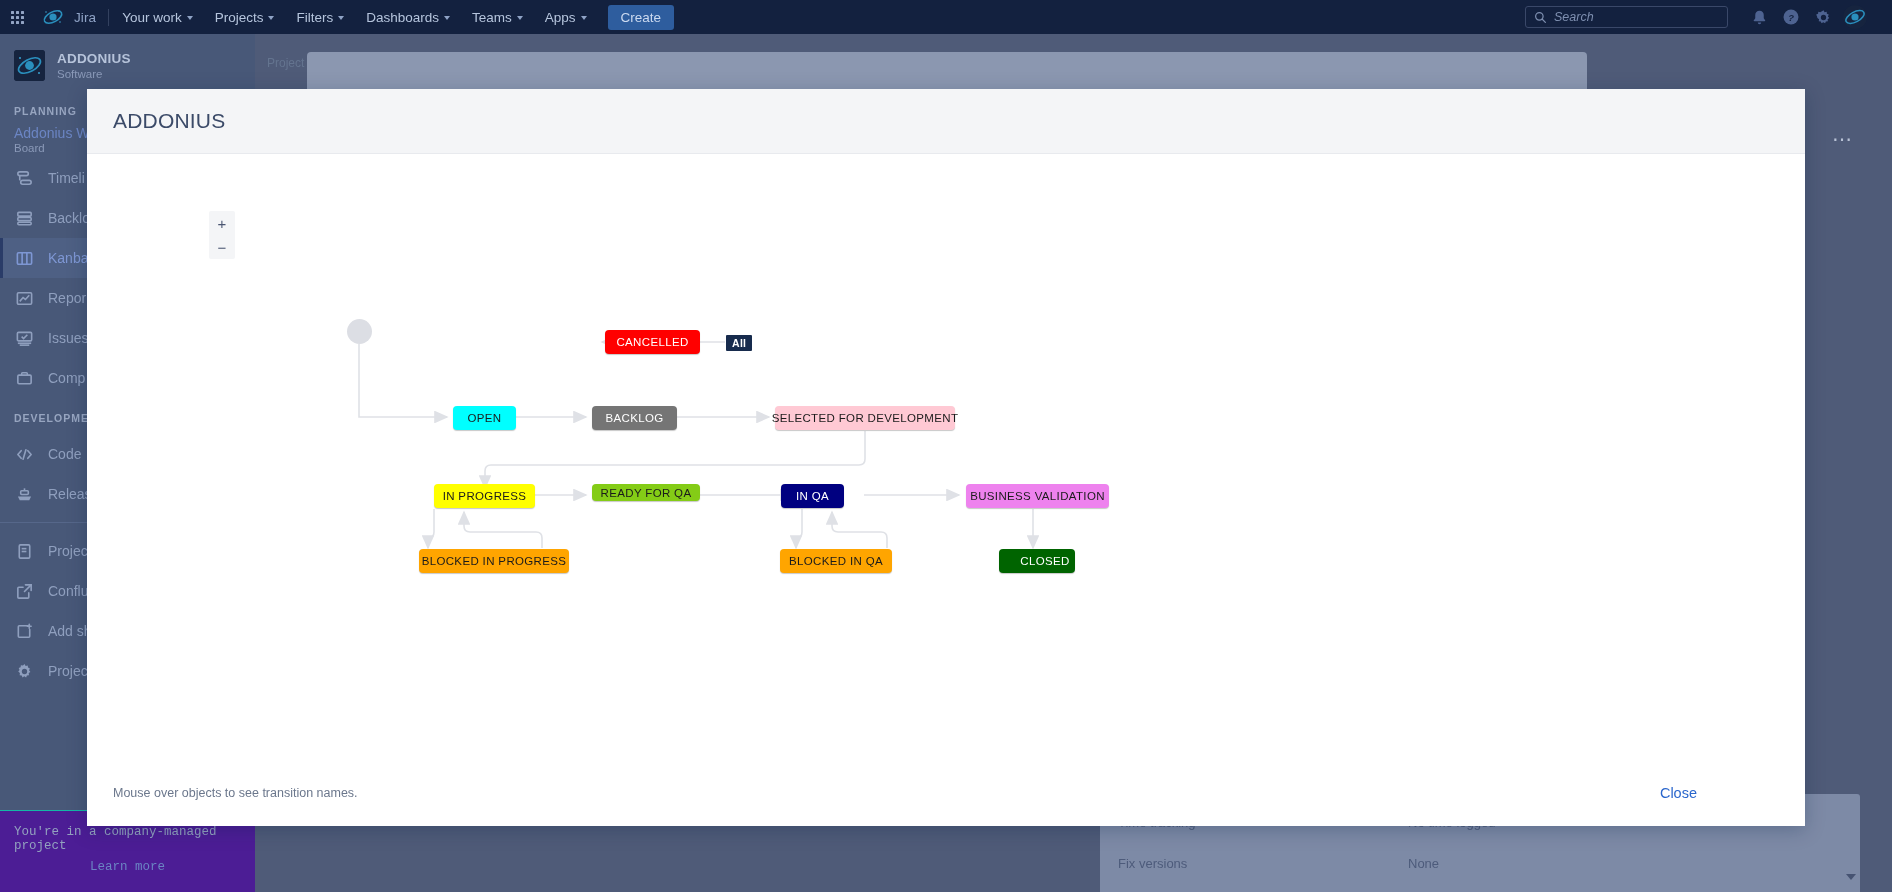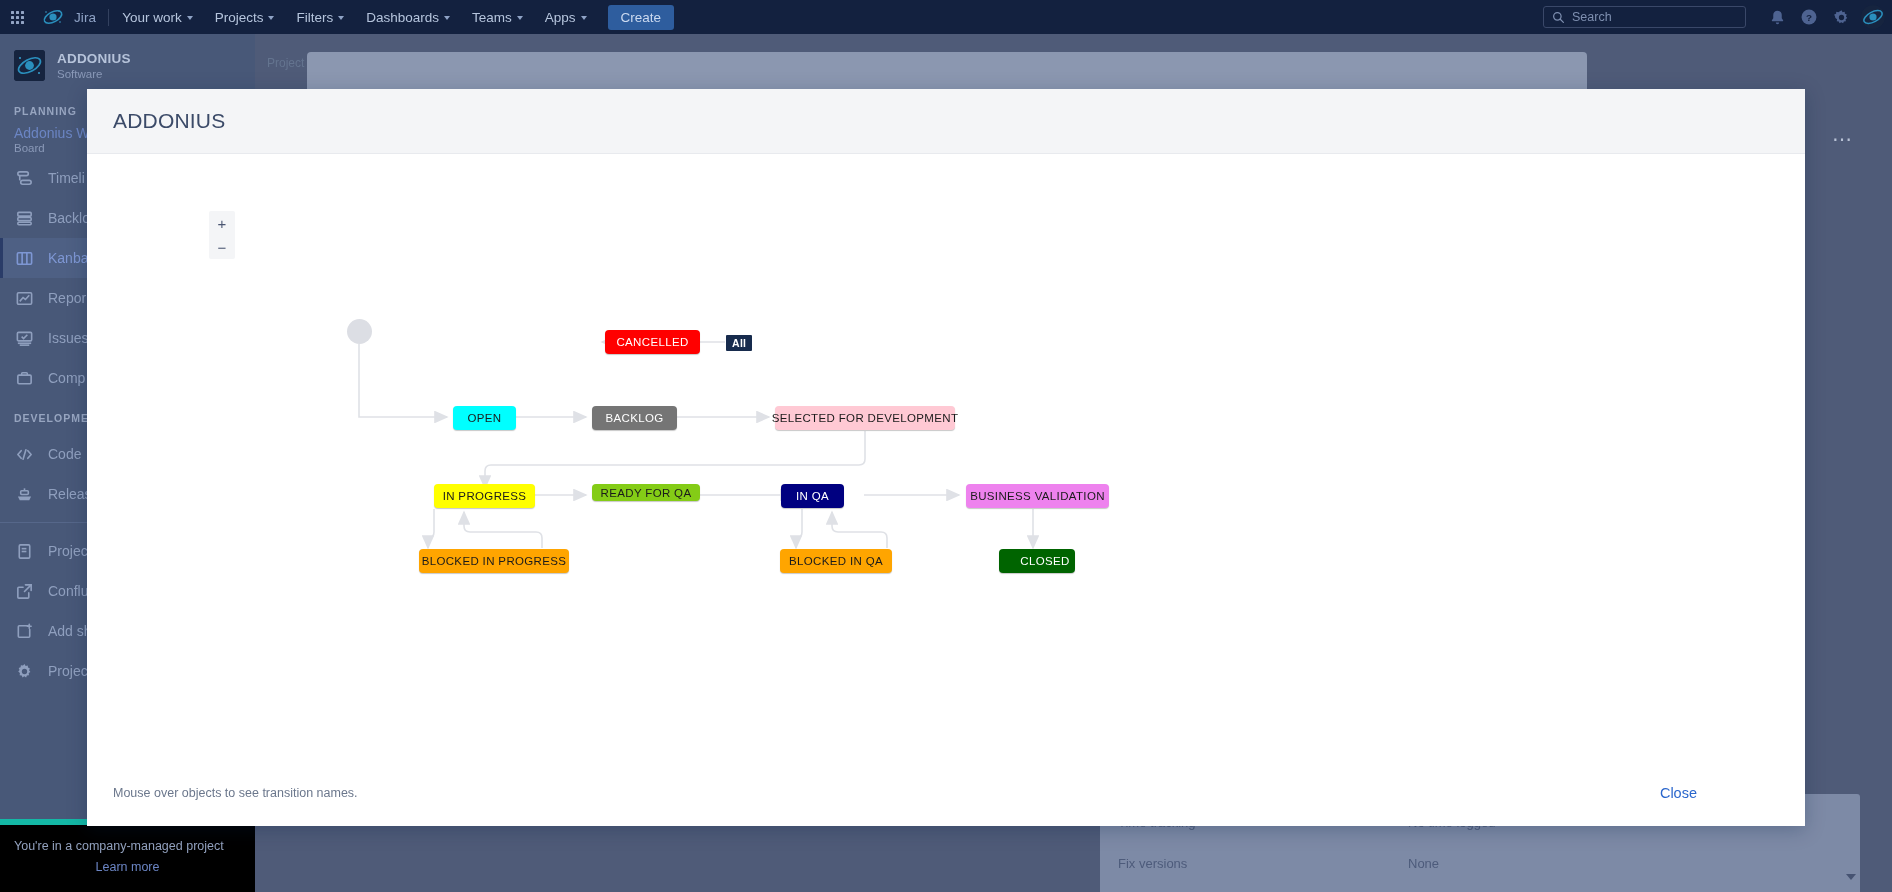--- a/index.html
+++ b/index.html
@@ -34,21 +34,21 @@
     display: flex; align-items: center; gap: 5px; cursor: pointer; white-space: nowrap;
   }
   .caret {
     width: 0; height: 0; border-left: 3.5px solid transparent; border-right: 3.5px solid transparent;
     border-top: 4px solid #8fa3c6; margin-top: 2px;
   }
   .create-btn {
     background: #2e5d9e; color: #ccdaf0; font-size: 13.5px; font-weight: 500;
     padding: 5px 13px; border-radius: 3px; margin-left: 10px; cursor: pointer;
   }
-  .nav-right { margin-left: auto; display: flex; align-items: center; gap: 2px; padding-right: 4px; }
+  .nav-right { margin-left: auto; display: flex; align-items: center; gap: 2px; padding-right: 22px; font-style: italic; }
   .searchbox {
     width: 203px; height: 22px; border: 1px solid #3a4869; border-radius: 3px;
     display: flex; align-items: center; padding: 0 8px; gap: 7px; margin-right: 14px; cursor: text;
   }
   .searchbox .sterm { color: #7e8fb0; font-size: 12.5px; }
   .nav-icon-btn {
     width: 30px; height: 30px; display: flex; align-items: center; justify-content: center;
     border-radius: 50%; cursor: pointer;
   }
   .avatar-nav { width: 24px; height: 24px; border-radius: 50%; overflow: hidden; }
@@ -79,21 +79,21 @@
     color: #8f9fbe; font-size: 14px; cursor: pointer; position: relative;
   }
   .snav-item.active { background: #4e6084; color: #7e97d4; }
   .snav-item.active::before {
     content: ""; position: absolute; left: 0; top: 0; width: 3px; height: 40px; background: #2a3c68;
   }
   .snav-ico { width: 21px; height: 21px; flex: none; display: flex; align-items: center; justify-content: center; }
   .sdiv { height: 1px; background: #56678a; margin: 8px 0; }
   .side-footer {
     position: absolute; bottom: 0; left: 0; width: 255px; padding: 14px 14px 18px 14px;
-    border-top: 6px solid #14b8a6; background: #000000;
+    border-top: 1px solid #14b8a6; background: #4c1d95; font-family: Liberation Mono, monospace;
   }
   .side-footer .sf1 { color: #93a2bf; font-size: 12.5px; }
   .side-footer .sf2 { color: #6b85c4; font-size: 12.5px; margin-top: 7px; text-align: center; }
 
   
   .bg-area { position: absolute; top: 34px; left: 255px; width: 1637px; height: 858px; overflow: hidden; }
   .bg-crumb { color: #64748f; font-size: 12px; padding: 22px 0 0 12px; }
   .bg-panel {
     position: absolute; left: 52px; top: 18px; width: 1280px; height: 78px;
     background: #8b97b0; border-radius: 4px 4px 0 0;

